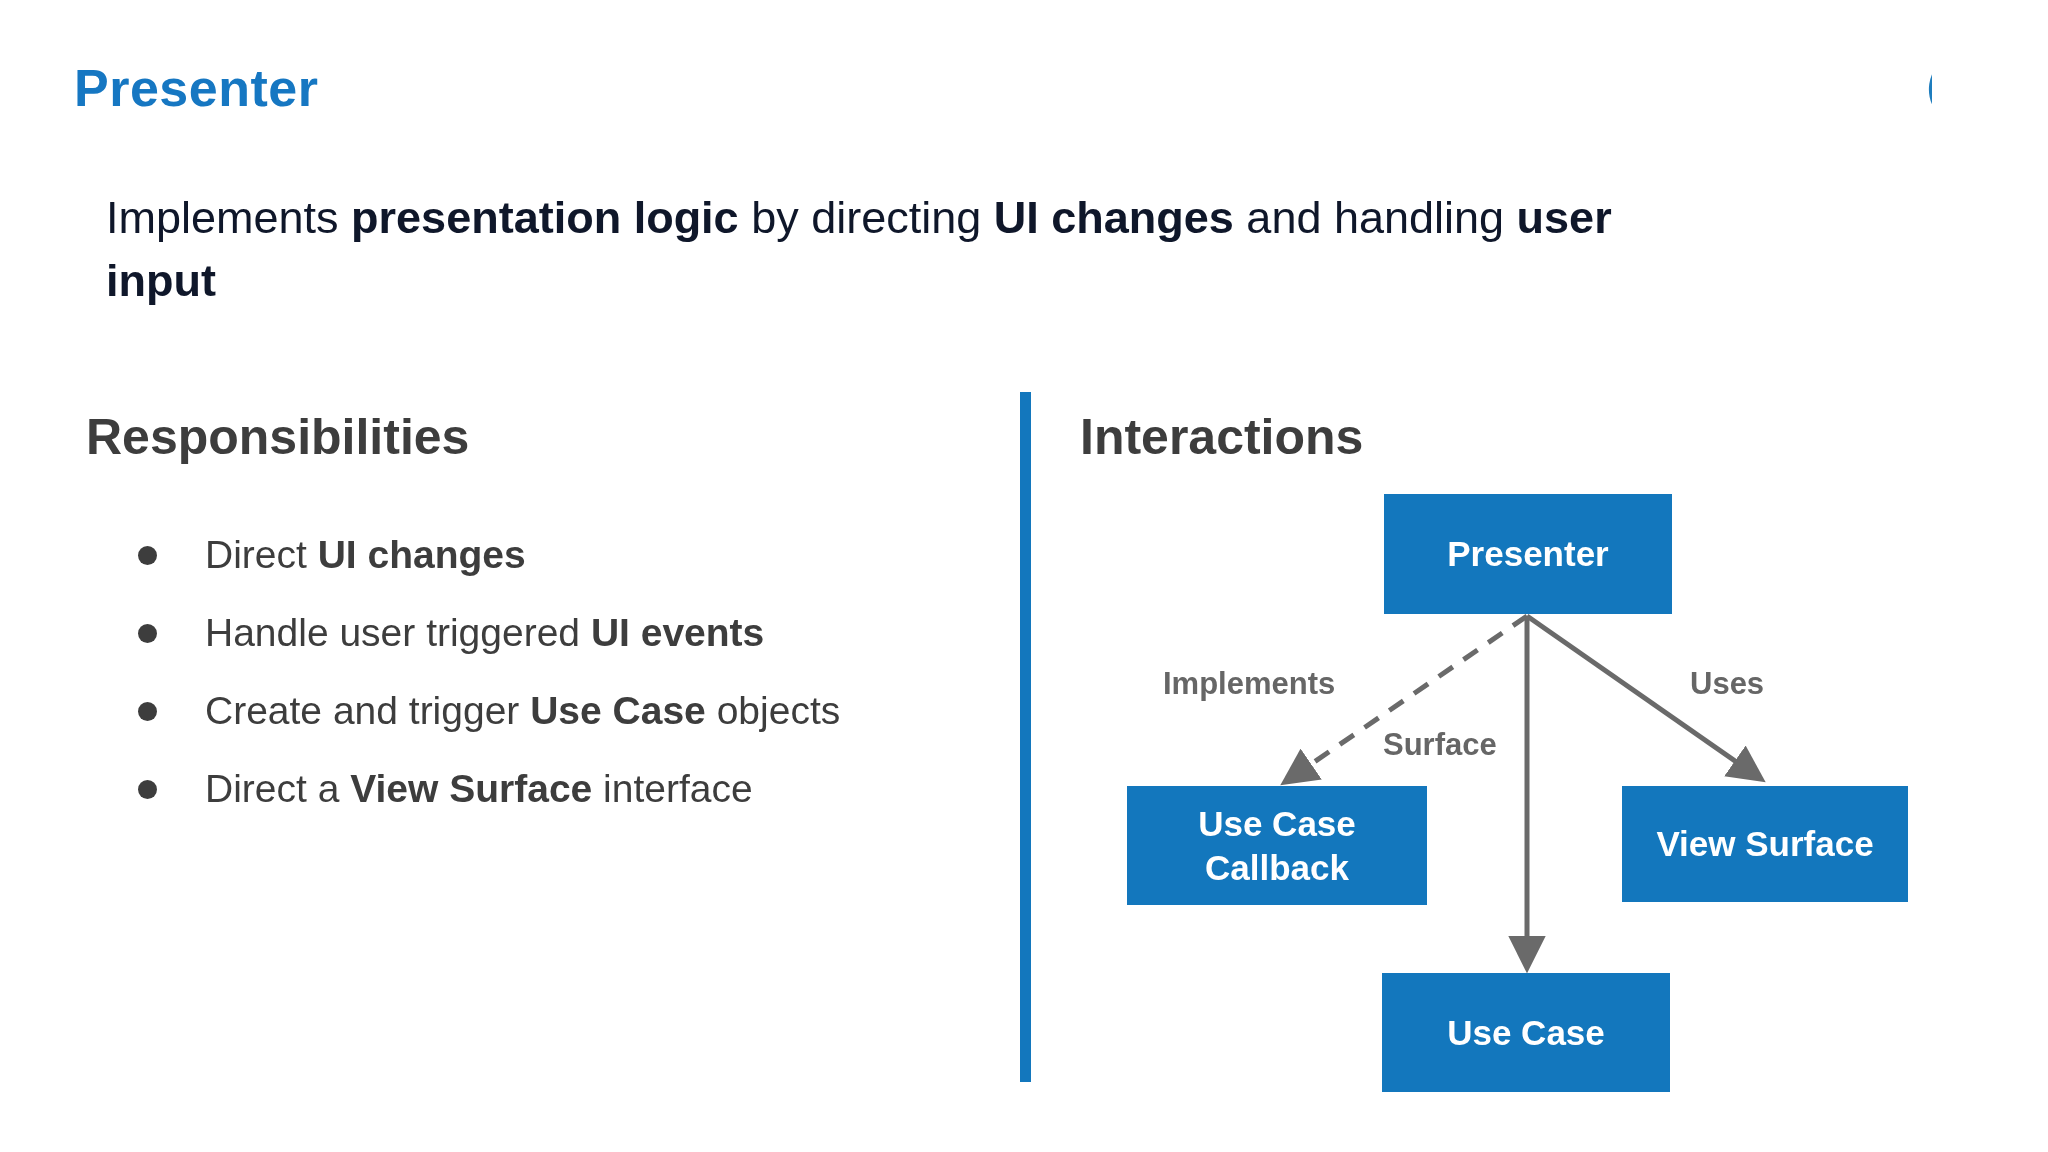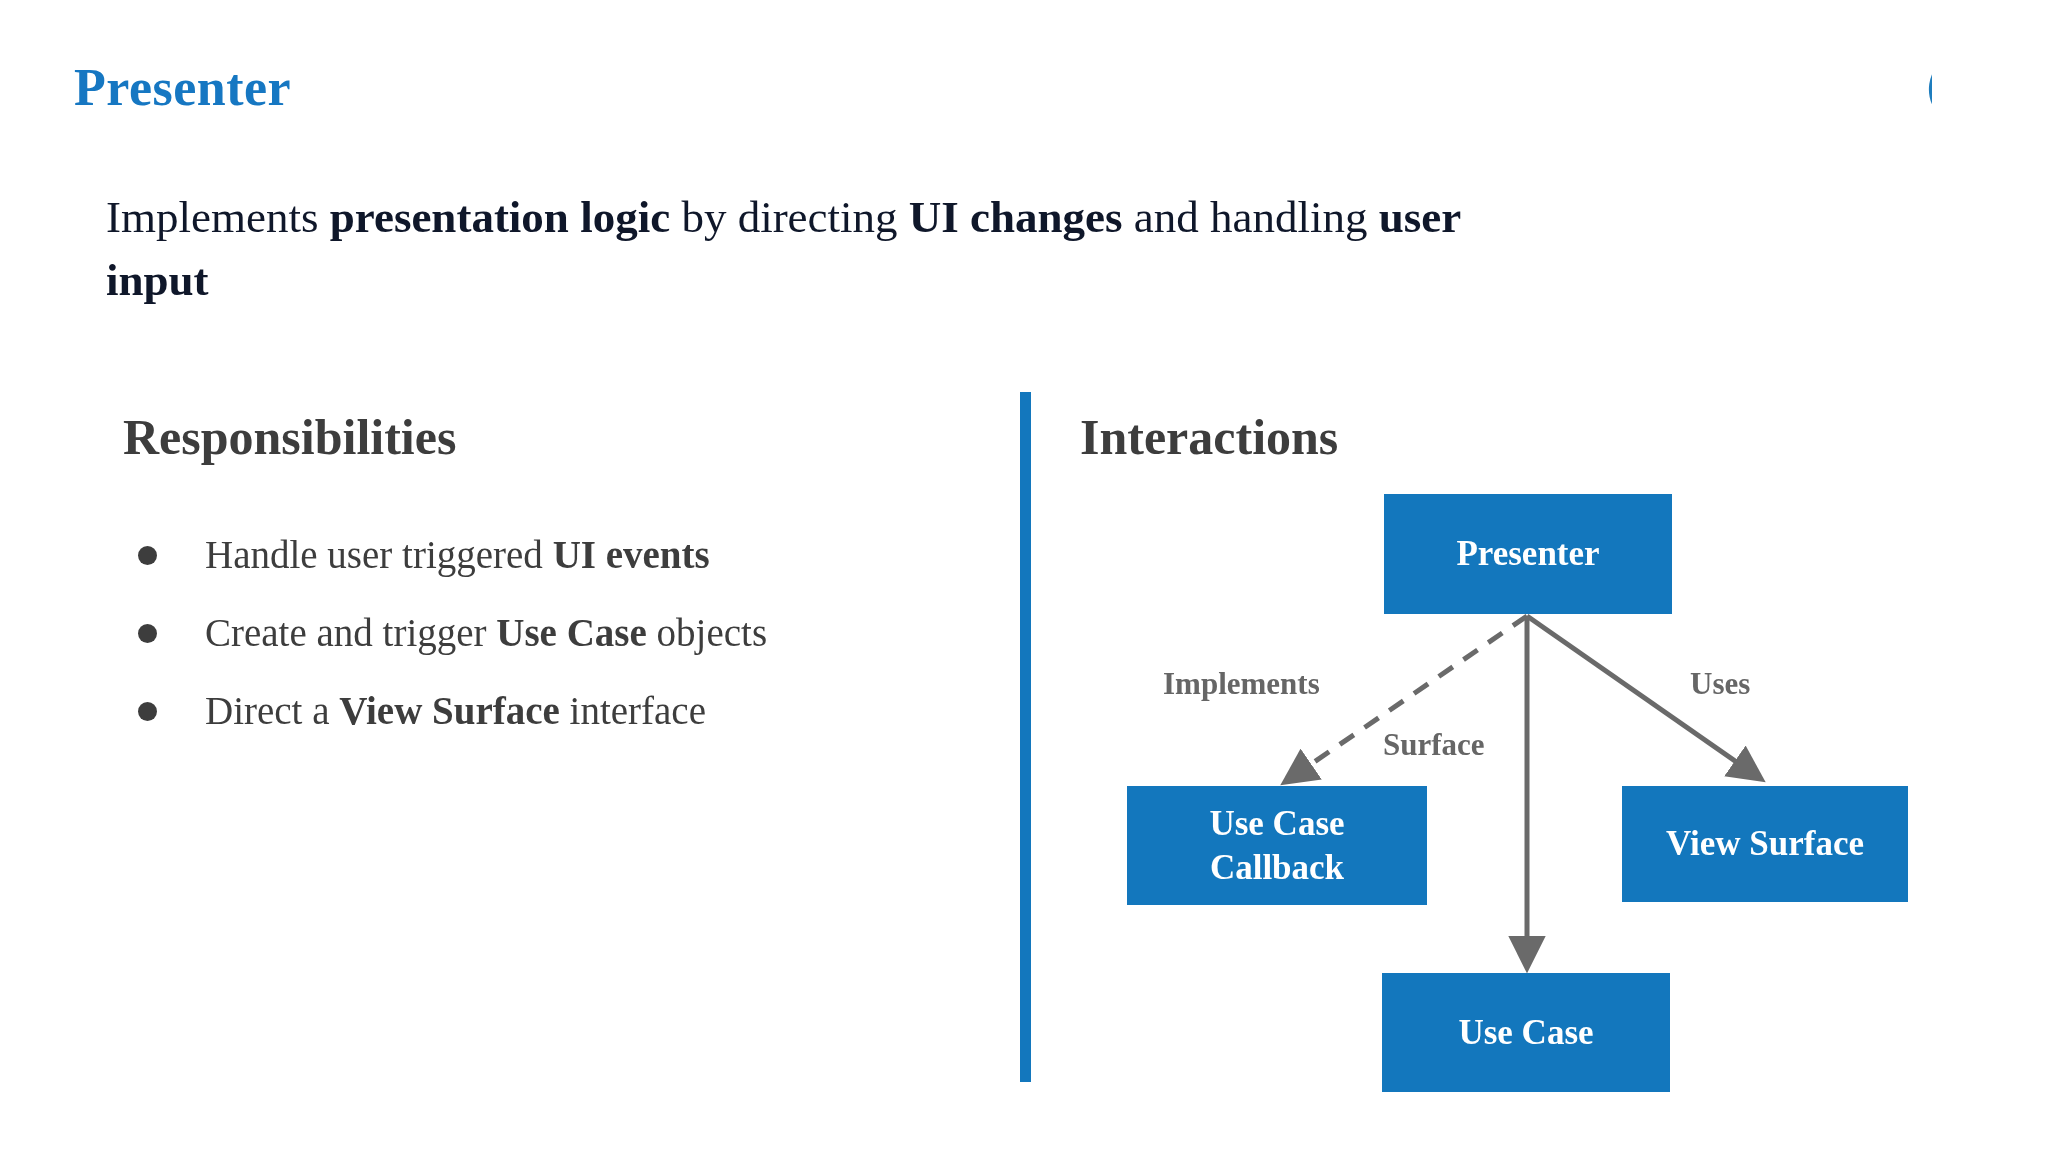--- a/index.html
+++ b/index.html
@@ -5,21 +5,20 @@
   * { margin: 0; padding: 0; box-sizing: border-box; }
   html, body { background: #ffffff; }
   body { font-family: "Liberation Sans", sans-serif; }
 
   .slide {
     position: relative;
     width: 1932px;
     height: 1152px;
     background: #ffffff;
     overflow: hidden;
-    font-family: Liberation Serif, serif;
   }
 
   .slide-title {
     position: absolute;
     left: 74px;
     top: 58px;
     font-size: 52px;
     font-weight: bold;
     color: #1677C2;
     letter-spacing: 0.5px;
@@ -41,21 +40,21 @@
     color: #0f172a;
   }
   .intro .b { font-weight: bold; }
 
   .section-heading {
     position: absolute;
     font-size: 50px;
     font-weight: bold;
     color: #3D3D3D;
   }
-  .heading-responsibilities { left: 86px; top: 408px; margin-left: 37px; }
+  .heading-responsibilities { left: 86px; top: 408px; }
   .heading-interactions { left: 1080px; top: 408px; }
 
   .bullet-list {
     position: absolute;
     left: 138px;
     top: 531px;
     list-style: none;
   }
   .bullet-list li {
     display: flex;
@@ -131,20 +130,24 @@
     <ellipse cx="49" cy="44" rx="12.5" ry="15.5" fill="#ffffff" transform="rotate(-14 49 44)"></ellipse>
   </svg>
 
   <p class="intro"><span>Implements </span><span class="b">presentation logic</span><span> by directing </span><span class="b">UI changes</span><span> and handling </span><span class="b">user</span><br><span class="b">input</span></p>
 
   <h2 class="section-heading heading-responsibilities">Responsibilities</h2>
 
   <ul class="bullet-list">
     <li>
       <span class="bullet-dot"></span>
+      <span class="bullet-text"><span>Direct </span><span class="b">UI changes</span><span></span></span>
+    </li>
+    <li>
+      <span class="bullet-dot"></span>
       <span class="bullet-text"><span>Handle user triggered </span><span class="b">UI events</span><span></span></span>
     </li>
     <li>
       <span class="bullet-dot"></span>
       <span class="bullet-text"><span>Create and trigger </span><span class="b">Use Case</span><span> objects</span></span>
     </li>
     <li>
       <span class="bullet-dot"></span>
       <span class="bullet-text"><span>Direct a </span><span class="b">View Surface</span><span> interface</span></span>
     </li>

